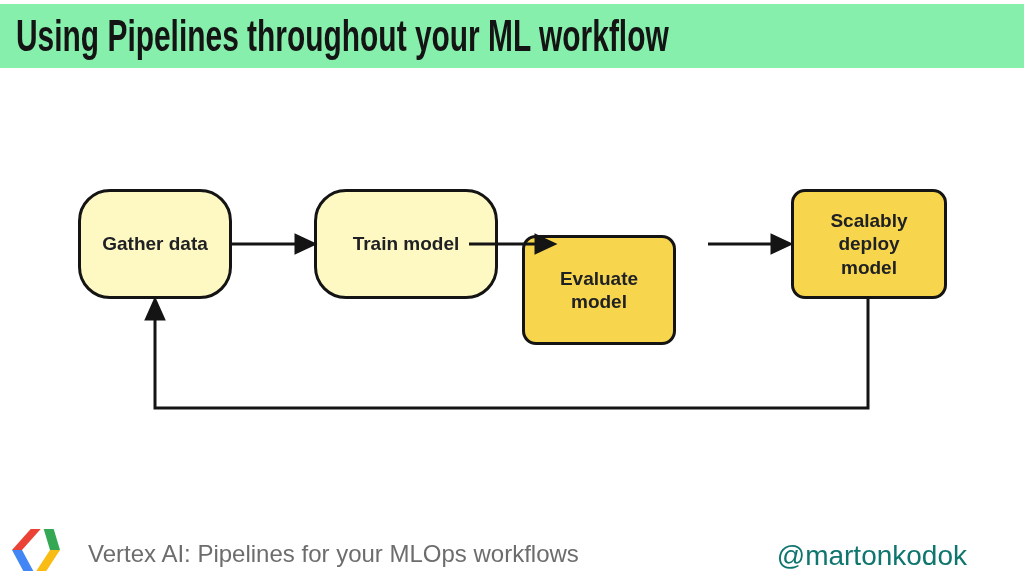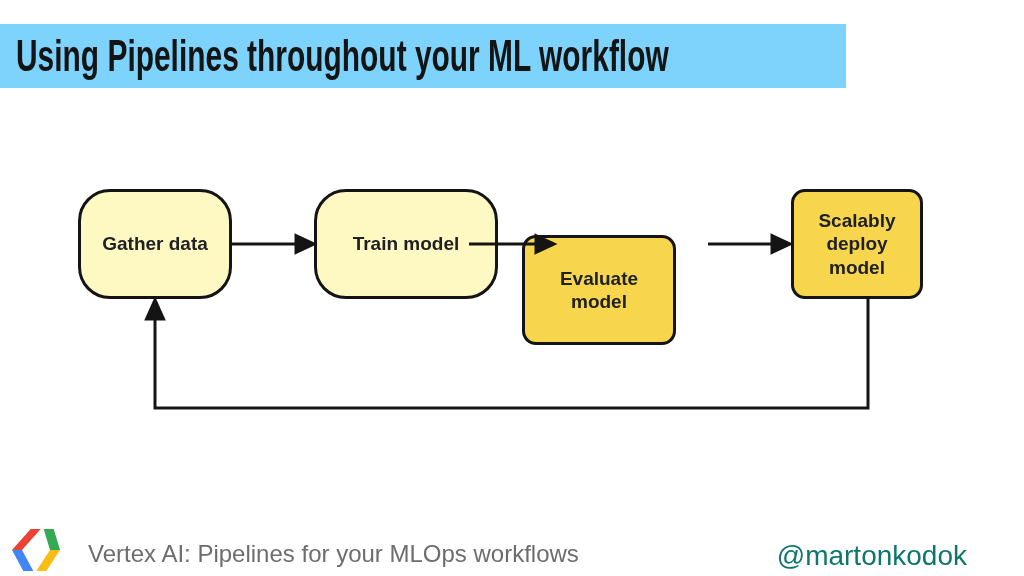--- a/index.html
+++ b/index.html
@@ -6,23 +6,23 @@
   body {
     width: 1024px; height: 576px;
     position: relative;
     background: #ffffff;
     font-family: "Liberation Sans", sans-serif;
     overflow: hidden;
   }
 
   
   .banner {
-    position: absolute; left: 0; top: 24px;
-    width: 846px; height: 64px;
-    background: #7dd3fc;
+    position: absolute; left: 0; top: 4px;
+    width: 1024px; height: 64px;
+    background: #86efac;
     display: flex; align-items: center;
   }
   .banner .title {
     margin-left: 16px;
     font-size: 44px;
     font-weight: 700;
     color: #141414;
     white-space: nowrap;
     transform: scaleX(0.68);
     transform-origin: left center;
@@ -40,21 +40,21 @@
     font-size: 19px; font-weight: 700;
     color: #202124;
     line-height: 1.22;
     white-space: pre-line;
   }
   .node-gray  { background: #fef9c3; border-radius: 32px; }
   .node-yellow{ background: #F7D64E; }
   #node-0 { left: 78px; }
   #node-1 { left: 314px; width: 184px; }
   #node-2 { left: 522px; margin-top: 46px; }
-  #node-3 { left: 791px; width: 132px; }
+  #node-3 { left: 791px; width: 156px; }
 
   
   svg.arrows {
     position: absolute; left: 0; top: 0;
     width: 1024px; height: 576px;
     pointer-events: none;
   }
 
   
   .logo { position: absolute; left: 10px; top: 529px; }

